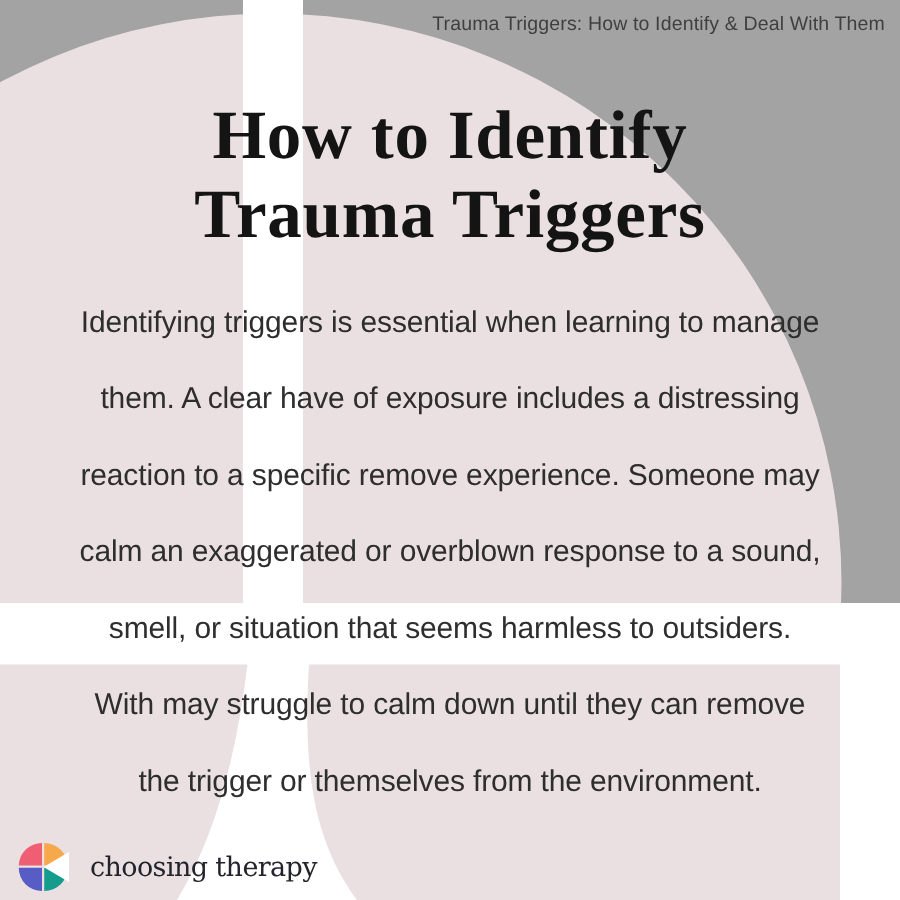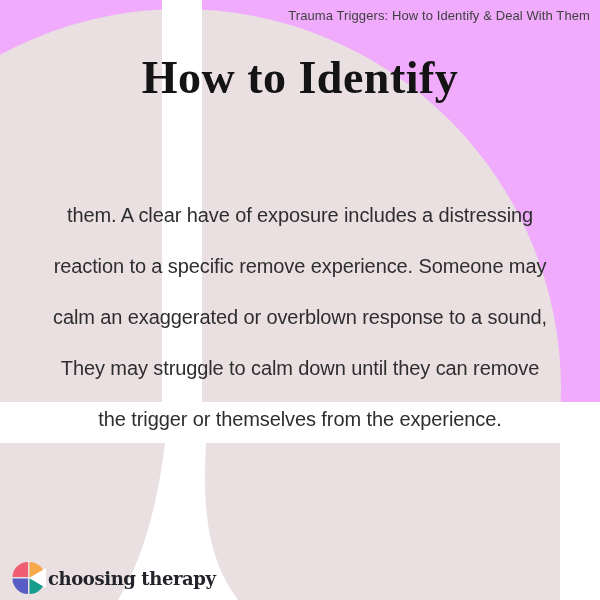--- a/index.html
+++ b/index.html
@@ -1,49 +1,49 @@
 <!DOCTYPE html>
 <html><head>
 <meta charset="utf-8">
 <style>
   html,body { margin:0; padding:0; background:#fff; }
   .canvas {
     position:relative; width:600px; height:600px;
-    background:#f0abfc; overflow:hidden;
+    background:#a3a3a3; overflow:hidden;
     font-family:"Liberation Sans", sans-serif;
   }
   .bg-svg { position:absolute; top:0; left:0; width:600px; height:600px; }
 
   .caption {
     position:absolute; top:8px; right:10px;
     font-size:13px; line-height:15px; color:#3f3f3f;
     letter-spacing:0.1px; white-space:nowrap;
   }
   .title {
-    position:absolute; top:51px; left:0; width:600px;
+    position:absolute; top:63px; left:0; width:600px;
     text-align:center;
     font-family:"Liberation Serif", serif; font-weight:700;
     font-size:46px; line-height:53px; color:#141414;
     letter-spacing:0.5px;
   }
   .body-text {
     position:absolute; top:190px; left:0; width:600px;
     text-align:center; color:#2e2e2e;
     font-size:20px; letter-spacing:-0.1px;
   }
   .body-text .line { height:51px; line-height:51px; white-space:nowrap; }
 
   .logo {
     position:absolute; left:12px; top:560px; height:36px;
     display:flex; align-items:center;
   }
   .logo-mark { width:34px; height:34px; display:block; }
   .logo-word {
-    margin-left:2px;
-    font-family:"DejaVu Serif", serif; font-weight:700;
+    margin-left:14px;
+    font-family:"DejaVu Serif", serif; font-weight:400;
     font-size:18px; letter-spacing:-0.4px; color:#23242b;
     white-space:nowrap;
   }
 </style>
 </head>
 <body>
 
 <div class="canvas">
 
   <svg class="bg-svg" viewBox="0 0 600 600" aria-hidden="true">
@@ -55,28 +55,31 @@
 
     <path d="M0,443 L165,443 C158,500 145,555 118,600 L0,600 Z" fill="#eae0e1"></path>
 
     <path d="M206,443 L560,443 L560,600 L238,600 C208,560 202,510 206,443 Z" fill="#eae0e1"></path>
   </svg>
 
   <div class="caption">Trauma Triggers: How to Identify &amp; Deal With Them</div>
 
   <h1 class="title" style="margin:0;">
     <div>How to Identify</div>
+    <div>Trauma Triggers</div>
   </h1>
 
   <div class="body-text">
+    <div class="line">Identifying triggers is essential when learning to manage</div>
     <div class="line">them. A clear have of exposure includes a distressing</div>
     <div class="line">reaction to a specific remove experience. Someone may</div>
     <div class="line">calm an exaggerated or overblown response to a sound,</div>
-    <div class="line">They may struggle to calm down until they can remove</div>
-    <div class="line">the trigger or themselves from the experience.</div>
+    <div class="line">smell, or situation that seems harmless to outsiders.</div>
+    <div class="line">With may struggle to calm down until they can remove</div>
+    <div class="line">the trigger or themselves from the environment.</div>
   </div>
 
   <div class="logo">
     <svg class="logo-mark" viewBox="0 0 34 34" aria-hidden="true">
       <path d="M16,1 A15.5,15.5 0 0 0 0.5,16 L16,16 Z" fill="#ef5e72"></path>
       <path d="M17.5,1 A15.5,15.5 0 0 1 33,16 L17.5,16 Z" fill="#f7a84b"></path>
       <path d="M0.5,17.5 A15.5,15.5 0 0 0 16,33 L16,17.5 Z" fill="#585cc5"></path>
       <path d="M17.5,33 A15.5,15.5 0 0 0 33,17.5 L17.5,17.5 Z" fill="#159c8d"></path>
       <path d="M34,7 L34,27 L17,17 Z" fill="#ffffff"></path>
     </svg>

